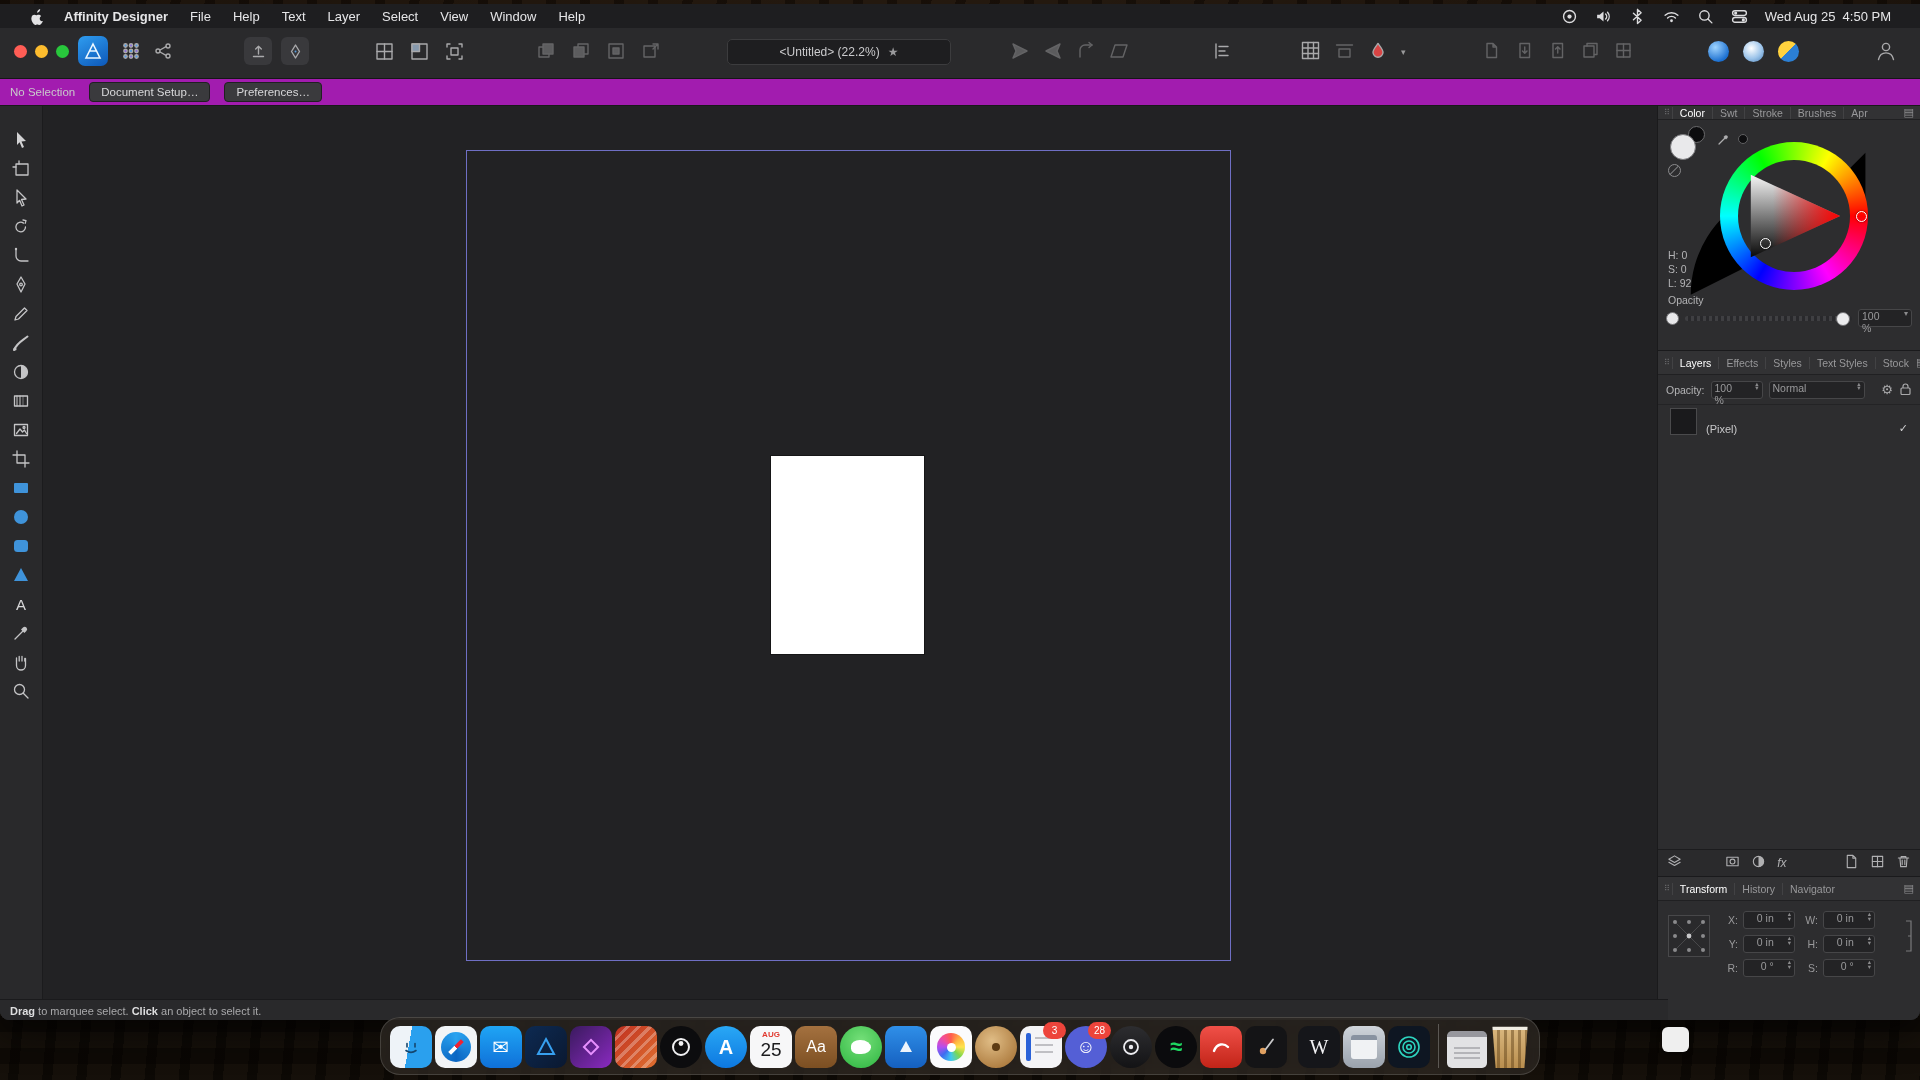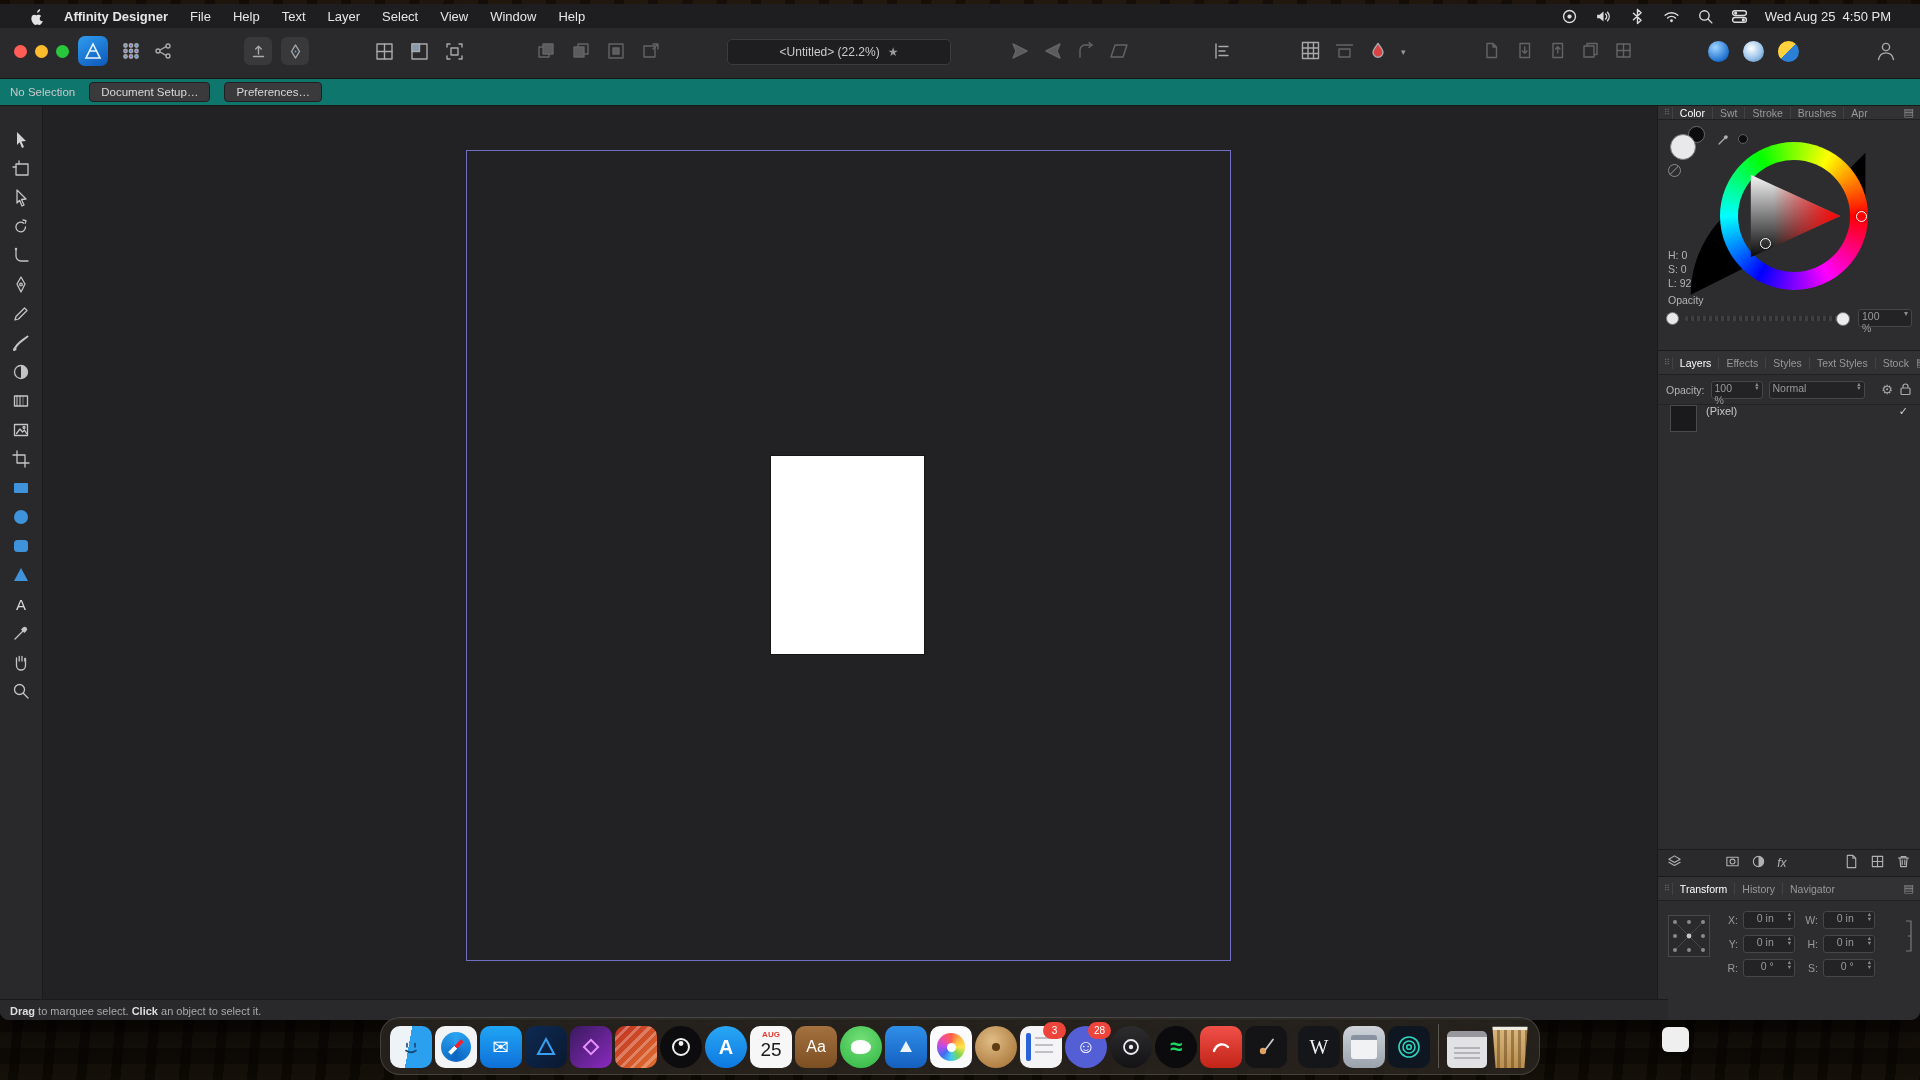--- a/index.html
+++ b/index.html
@@ -30,21 +30,21 @@
   .dim{opacity:.45;}
   .appicon{position:absolute;left:78px;top:12px;width:30px;height:30px;border-radius:7px;
     background:linear-gradient(150deg,#2f9df0,#0d57b8);display:flex;align-items:center;justify-content:center;}
   .appicon svg{width:20px;height:20px;stroke:#eaf6ff;fill:none;stroke-width:1.6;}
   .pbtn{width:28px;height:28px;border-radius:6px;background:#39393c;display:flex;align-items:center;justify-content:center;}
   .title-pill{position:absolute;left:727px;top:15px;width:222px;height:24px;background:#1e1e20;border:1px solid #3c3c3e;
     border-radius:5px;display:flex;align-items:center;justify-content:center;gap:8px;color:#cbcbcd;font-size:12px;}
   .star{color:#9a9a9c;font-size:12px;}
   .sphere{width:21px;height:21px;border-radius:50%;}
   
-  .contextbar{height:26px;background:#0f766e;border-bottom:1px solid #19191b;display:flex;align-items:center;
+  .contextbar{height:26px;background:#a21caf;border-bottom:1px solid #19191b;display:flex;align-items:center;
     padding-left:10px;gap:14px;font-size:11.5px;color:#c9c9cb;}
   .ctx-btn{background:#3a3a3d;border:1px solid #202022;border-radius:4px;padding:3px 11px;color:#d8d8da;font-size:11.5px;}
   
   .main{position:relative;display:flex;height:915px;}
   .toolscol{width:42px;background:#29292b;border-right:1px solid #1b1b1d;display:flex;flex-direction:column;
     align-items:center;padding-top:24px;gap:9px;}
   .tool{width:26px;height:20px;display:flex;align-items:center;justify-content:center;}
   .tool svg{width:20px;height:20px;stroke:#c4c4c6;fill:none;stroke-width:1.3;stroke-linecap:round;stroke-linejoin:round;}
   .tool .fb{fill:#3f93da;stroke:none;}
   .tglyph{color:#d6d6d8;font-size:15px;line-height:1;}
@@ -88,21 +88,21 @@
     background:repeating-linear-gradient(90deg,#3f3f42 0 3px,#29292c 3px 6px);}
   .op-knob{position:absolute;right:2px;top:-4px;width:12px;height:12px;border-radius:50%;background:#ececee;border:1px solid #707073;}
   .vbox{height:16px;background:#232325;border:1px solid #464648;border-radius:3px;color:#9a9a9c;font-size:10.5px;
     display:flex;justify-content:flex-end;gap:14px;padding:0 3px;}
   .caret{color:#8a8a8c;font-size:8px;line-height:1;}
   .stepper{display:flex;flex-direction:column;line-height:4.5px;font-size:6.5px;color:#8a8a8c;}
   
   .panel-layers{flex:1;display:flex;flex-direction:column;border-bottom:1px solid #1a1a1c;}
   .ly-controls{height:29px;display:flex;align-items:center;gap:6px;padding:0 8px;font-size:10.5px;color:#b4b4b6;
     border-bottom:1px solid #232325;}
-  .ly-row{height:30px;display:flex;align-items:flex-start;gap:9px;padding:0 12px;font-size:11px;color:#c8c8ca;}
+  .ly-row{height:30px;display:flex;align-items:flex-end;gap:9px;padding:0 12px;font-size:11px;color:#c8c8ca;}
   .ly-thumb{width:25px;height:25px;background:#1a1a1c;border:1px solid #4a4a4c;}
   .ly-check{margin-left:auto;color:#d2d2d4;font-size:11px;}
   .ly-empty{flex:1;}
   .ly-bottom{height:26px;background:#2a2a2c;border-top:1px solid #1c1c1e;display:flex;align-items:center;padding:0 9px;gap:11px;}
   .ly-bottom svg{width:15px;height:15px;stroke:#b0b0b2;fill:none;stroke-width:1.2;stroke-linecap:round;stroke-linejoin:round;}
   .fx{color:#b0b0b2;font-size:12px;font-style:italic;}
   .sp1{flex:.6;} .sp2{flex:1;}
   
   .panel-xform{height:144px;display:flex;flex-direction:column;}
   .tf-body{position:relative;flex:1;font-size:10.5px;color:#9a9a9c;}

